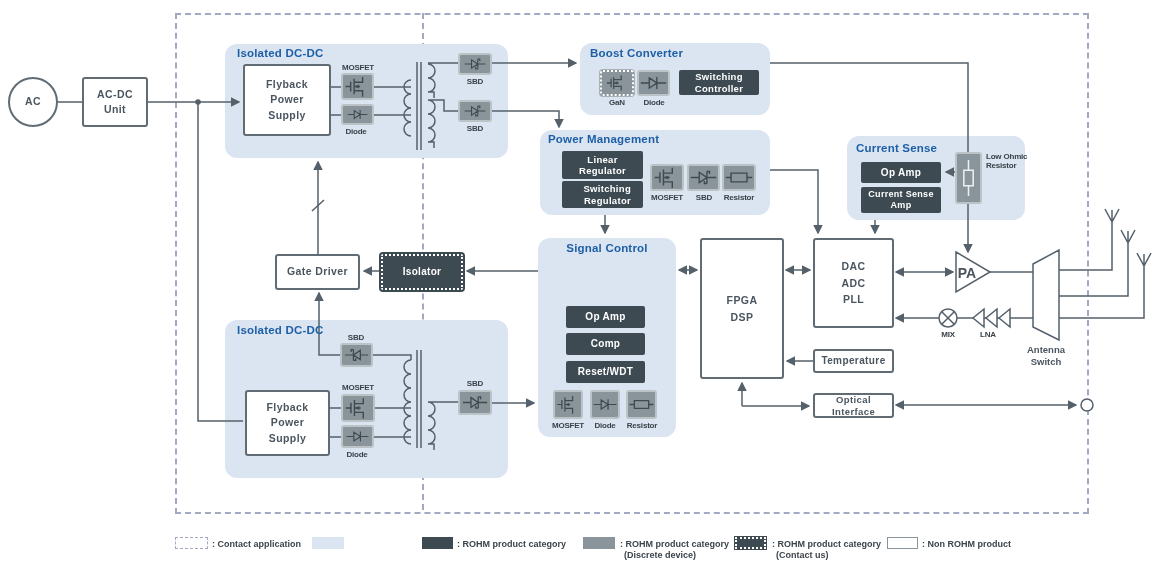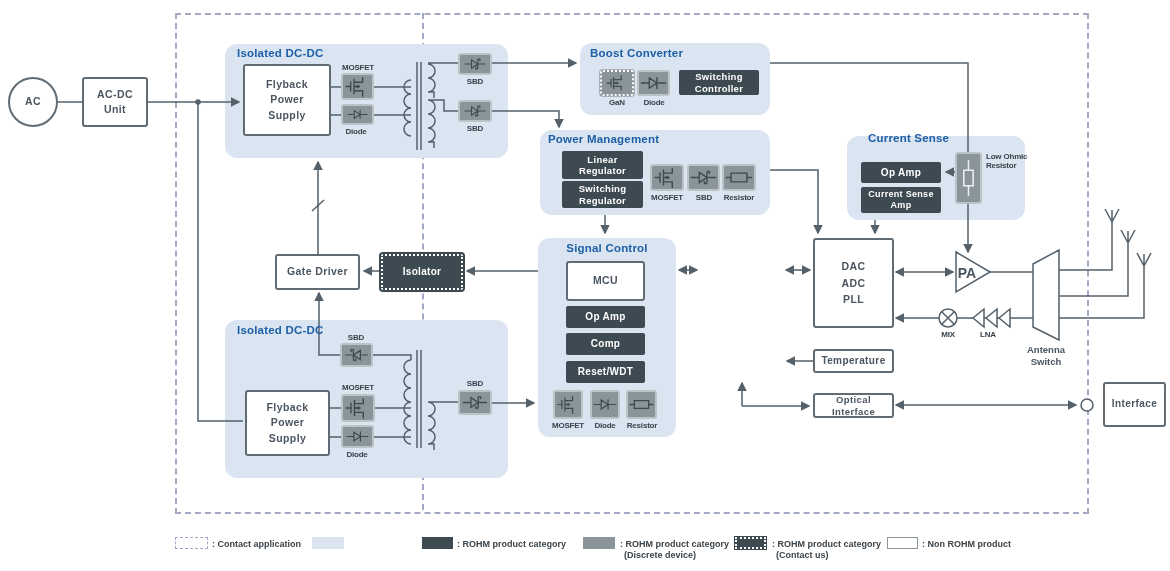--- a/index.html
+++ b/index.html
@@ -154,21 +154,21 @@
   </div>
   <div class="ilbl z2" style="left:633px;top:98px;width:42px;">Diode</div>
   <div class="dbox z2" style="left:679px;top:70px;width:80px;height:25px;padding:0 16px;">
       <span>Switching Controller</span>
     </div>
 
   <div class="sys-title z2" style="left:548px;top:133px;">Power Management</div>
   <div class="dbox z2" style="left:562px;top:151px;width:81px;height:28px;padding:9px 10px;">
       <span>Linear Regulator</span>
     </div>
-  <div class="dbox z2" style="left:562px;top:181px;width:81px;height:27px;padding:0 12px;">
+  <div class="dbox z2" style="left:562px;top:181px;width:81px;height:27px;padding:0 12px;text-align:right;">
       <span>Switching Regulator</span>
     </div>
   <div class="icon z2" style="left:650px;top:164px;width:34px;height:27px;">
     <svg viewBox="0 0 34 26">
         <g stroke="#3f4950" stroke-width="1.6" fill="none">
           <path d="M3 13 H9 M9 7 V19 M13 4 V22 M13 8 H23 V2 M13 18 H23 V25 M13 13 H20"></path>
           <polygon points="13.5,13 18.5,10.6 18.5,15.4" fill="#3f4950" stroke="none"></polygon>
         </g>
       </svg>
   </div>
@@ -180,23 +180,20 @@
   </div>
   <div class="ilbl z2" style="left:685px;top:193px;width:38px;">SBD</div>
   <div class="icon z2" style="left:722px;top:164px;width:34px;height:27px;">
     <svg viewBox="0 0 34 26">
         <path d="M2 13 H8 M8 8 H26 V18 H8 Z M26 13 H32" stroke="#3f4950" stroke-width="1.6" fill="none"></path>
       </svg>
   </div>
   <div class="ilbl z2" style="left:718px;top:193px;width:42px;">Resistor</div>
 
   <div class="sys-title z2" style="left:538px;top:242px;width:138px;text-align:center;">Signal Control</div>
-  <div class="wbox z2" style="left:566px;top:261px;width:79px;height:40px;">
-      <span>MCU</span>
-    </div>
   <div class="dbox z2" style="left:566px;top:306px;width:79px;height:22px;font-size:10px;">
       <span>Op Amp</span>
     </div>
   <div class="dbox z2" style="left:566px;top:333px;width:79px;height:22px;font-size:10px;">
       <span>Comp</span>
     </div>
   <div class="dbox z2" style="left:566px;top:361px;width:79px;height:22px;font-size:10px;justify-content:center;">
       <span>Reset/WDT</span>
     </div>
   <div class="icon z2" style="left:553px;top:390px;width:30px;height:29px;">
@@ -214,21 +211,21 @@
       </svg>
   </div>
   <div class="ilbl z2" style="left:584px;top:421px;width:42px;">Diode</div>
   <div class="icon z2" style="left:626px;top:390px;width:31px;height:29px;">
     <svg viewBox="0 0 34 26">
         <path d="M2 13 H8 M8 8 H26 V18 H8 Z M26 13 H32" stroke="#3f4950" stroke-width="1.6" fill="none"></path>
       </svg>
   </div>
   <div class="ilbl z2" style="left:620px;top:421px;width:44px;">Resistor</div>
 
-  <div class="sys-title z2" style="left:856px;top:132px;margin-left:12px;">Current Sense</div>
+  <div class="sys-title z2" style="left:856px;top:142px;">Current Sense</div>
   <div class="dbox z2" style="left:861px;top:162px;width:80px;height:21px;font-size:10px;">
       <span>Op Amp</span>
     </div>
   <div class="dbox z2" style="left:861px;top:187px;width:80px;height:26px;font-size:9px;padding:0 4px;">
       <span>Current Sense Amp</span>
     </div>
   <div class="icon z2" style="left:955px;top:152px;width:27px;height:52px;">
     <svg viewBox="0 0 27 52">
         <path d="M13.5 5 V17 M8 17 H19 V35 H8 Z M13.5 35 V47" stroke="#edf0f2" stroke-width="1.8" fill="none"></path>
       </svg>
@@ -267,31 +264,31 @@
       </svg>
   </div>
   <div class="ilbl z2" style="left:334px;top:450px;width:46px;">Diode</div>
   <div class="ilbl z2" style="left:456px;top:379px;width:38px;">SBD</div>
   <div class="icon z2" style="left:458px;top:390px;width:34px;height:25px;">
     <svg viewBox="0 0 34 26">
         <path d="M2 13 H12 M12 7 L21 13 L12 19 Z M21 6 V20 M21 6 H24 V9 M21 20 H18 V17 M21 13 H32" stroke="#3f4950" stroke-width="1.6" fill="none"></path>
       </svg>
   </div>
 
+  <div class="wbox z2" style="left:700px;top:238px;width:84px;height:141px;padding:0 17px;line-height:1.6;">
+      <span>FPGA DSP</span>
+    </div>
   <div class="wbox z2" style="left:813px;top:238px;width:81px;height:90px;padding:0 17px;line-height:1.6;">
       <span>DAC ADC PLL</span>
     </div>
   <div class="wbox z2" style="left:813px;top:349px;width:81px;height:24px;font-size:10px;">
       <span>Temperature</span>
     </div>
   <div class="wbox z2" style="left:813px;top:393px;width:81px;height:25px;font-size:9.5px;line-height:1.2;padding:0 5px;">
       <span>Optical Interface</span>
-    </div>
-  <div class="wbox z2" style="left:1103px;top:382px;width:63px;height:45px;font-size:10px;">
-      <span>Interface</span>
     </div>
 
   <div class="flbl z2" style="left:954px;top:265px;width:26px;font-size:14px;">PA</div>
   <div class="ilbl z2" style="left:934px;top:330px;width:28px;">MIX</div>
   <div class="ilbl z2" style="left:974px;top:330px;width:28px;">LNA</div>
   <div class="flbl z2" style="left:1013px;top:344px;width:66px;font-size:9.5px;line-height:1.25;">Antenna Switch</div>
 
   <div class="lsw z0" style="left:175px;top:537px;width:33px;background:#fff;border:1.5px dashed #a3a9c4;"></div>
   <div class="llbl" style="left:212px;top:539px;">: Contact application</div>
   <div class="lsw z0" style="left:312px;top:537px;background:#dbe5f1;"></div>

